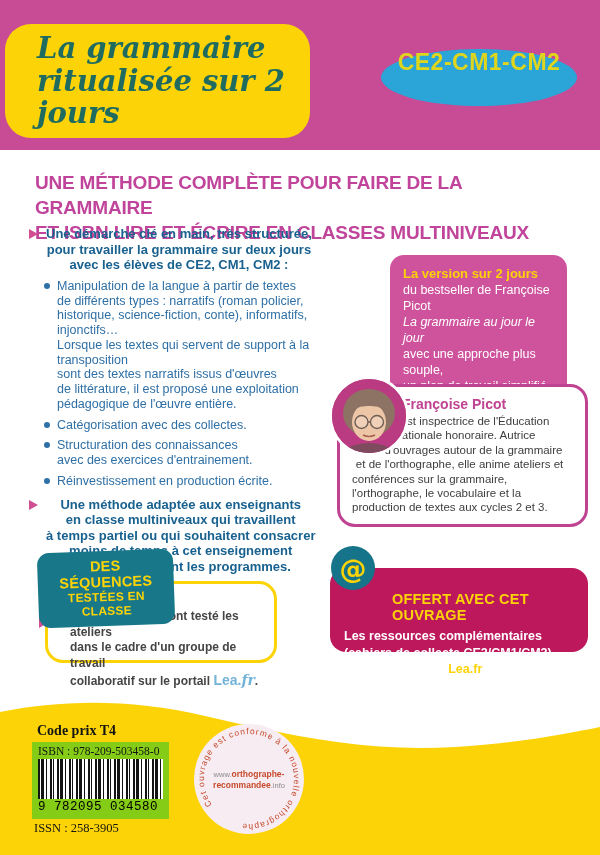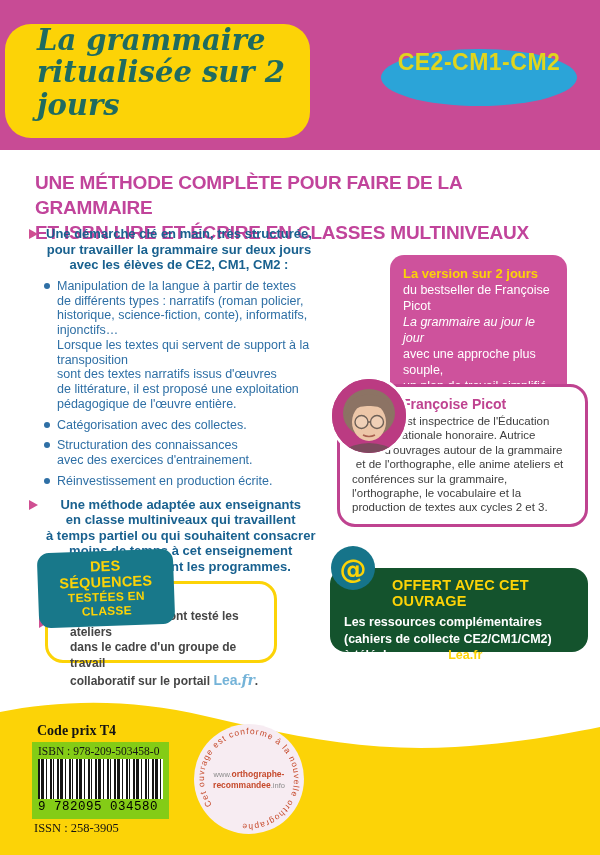--- a/index.html
+++ b/index.html
@@ -2,21 +2,21 @@
 <html><head>
 <meta charset="utf-8">
 <style>
   html,body{margin:0;padding:0;background:#e8e8e8;}
   .page{position:relative;width:600px;height:855px;background:#ffffff;overflow:hidden;
         font-family:"Liberation Sans",sans-serif;margin:0 auto;}
 
   
   .band{position:absolute;left:0;top:0;width:600px;height:150px;background:#c84b95;}
   .title-box{position:absolute;left:5px;top:24px;width:305px;height:114px;background:#fcd307;
-             border-radius:26px;display:flex;}
+             border-radius:26px;display:flex;align-items:center;}
   .title-text{padding-left:32px;font-family:"DejaVu Serif",serif;font-style:italic;font-weight:bold;
               font-size:29px;line-height:1.12;color:#1f6b60;white-space:pre-line;}
   .level-oval{position:absolute;left:381px;top:49px;width:196px;height:57px;background:#2ba4d8;
               border-radius:50%;display:flex;align-items:flex-start;justify-content:center;}
   .level-text{color:#e0d51d;font-weight:bold;font-size:23px;letter-spacing:.5px;}
 
   
   .headline{position:absolute;left:35px;top:170px;width:548px;color:#c1449b;font-weight:bold;
             font-size:19px;line-height:1.32;white-space:pre-line;letter-spacing:-0.2px;}
 
@@ -57,22 +57,22 @@
   .tested-box{position:absolute;left:45px;top:581px;width:232px;height:82px;background:#fff;
               border:3px solid #fcd307;border-radius:18px;box-sizing:border-box;}
   .tested-arrow{position:absolute;left:-9px;top:26px;width:0;height:0;border-left:15px solid #cf4f92;
                 border-top:9px solid transparent;border-bottom:9px solid transparent;}
   .tested-text{margin:25px 6px 6px 22px;color:#454545;font-weight:bold;font-size:12px;line-height:1.3;}
   .tested-text-part{white-space:pre-line;}
   .lea{color:#74b3d8;font-weight:bold;font-size:14px;}
   .lea-fr{color:#74b3d8;font-family:"DejaVu Serif",serif;font-style:italic;font-weight:bold;font-size:14px;}
 
   
-  .offer-box{position:absolute;left:330px;top:568px;width:258px;height:84px;background:#14532d;
-             border-radius:16px;padding:9px 12px 10px 14px;box-sizing:border-box;}
+  .offer-box{position:absolute;left:330px;top:568px;width:258px;height:84px;background:#be185d;
+             border-radius:16px;padding:23px 12px 10px 14px;box-sizing:border-box;}
   .offer-at{position:absolute;left:331px;top:546px;width:44px;height:44px;background:#16748a;border-radius:50%;
             display:flex;align-items:center;justify-content:center;color:#fcd307;
             font-size:27px;font-weight:bold;z-index:2;font-family:"DejaVu Sans",sans-serif;}
   .offer-title{margin-left:48px;color:#fcd307;font-weight:bold;font-size:14.5px;margin-bottom:5px;letter-spacing:.2px;}
   .offer-text{color:#fff;font-weight:bold;font-size:12.5px;line-height:1.32;white-space:pre-line;}
   .offer-link{color:#fcd307;}
 
   
   .wave{position:absolute;left:0;bottom:0;width:600px;height:165px;}
   .code-prix{position:absolute;left:37px;top:723px;font-family:"Liberation Serif",serif;

